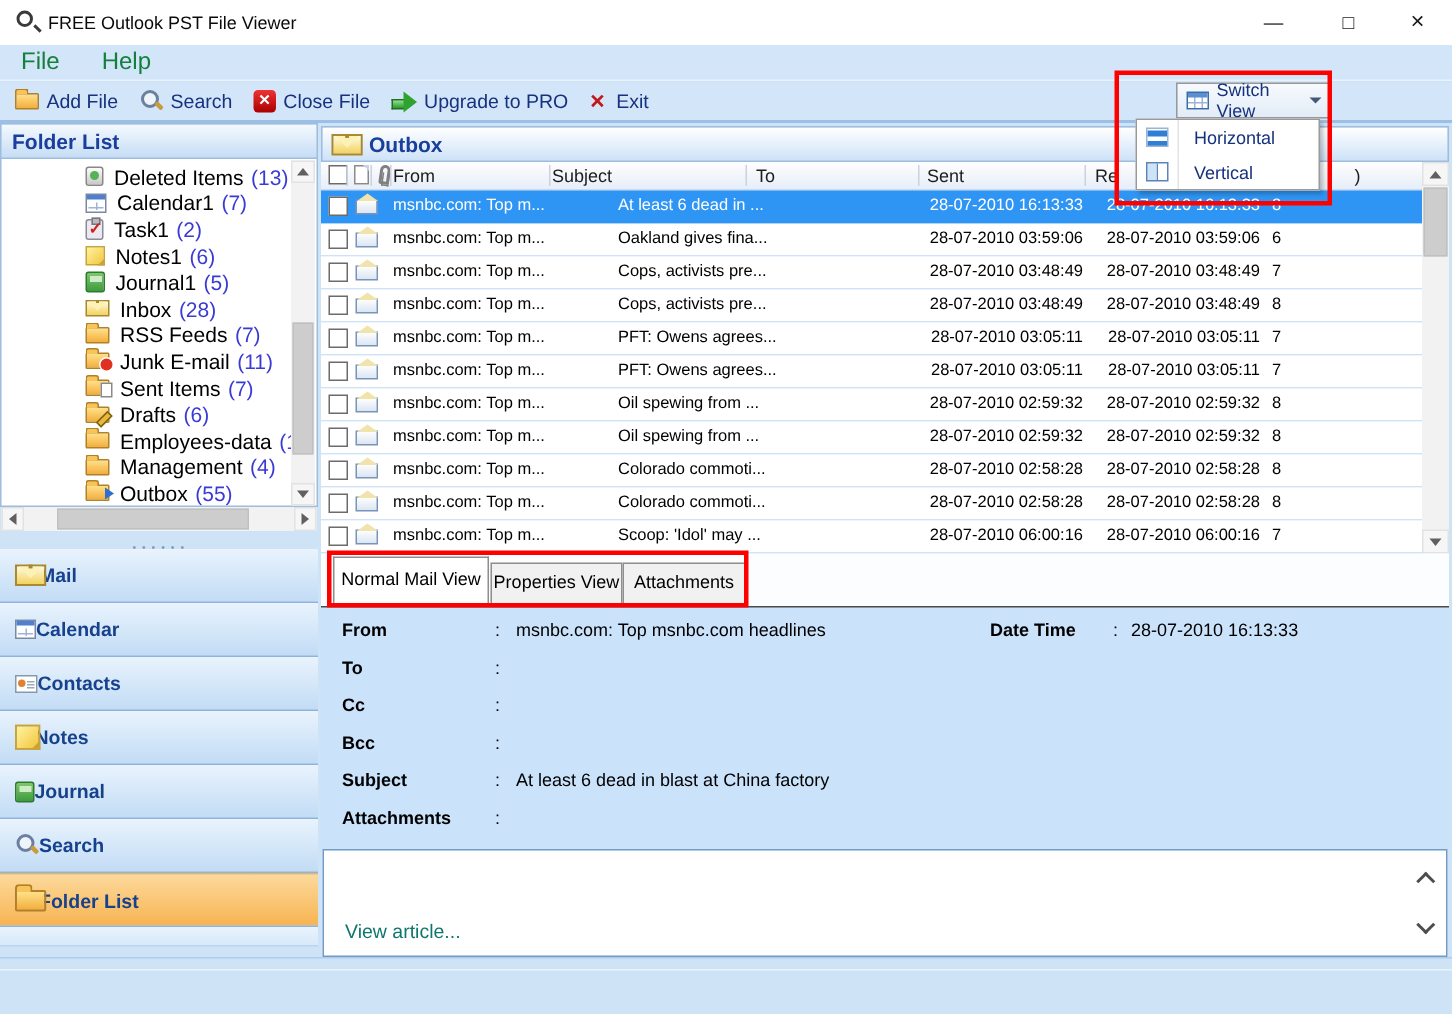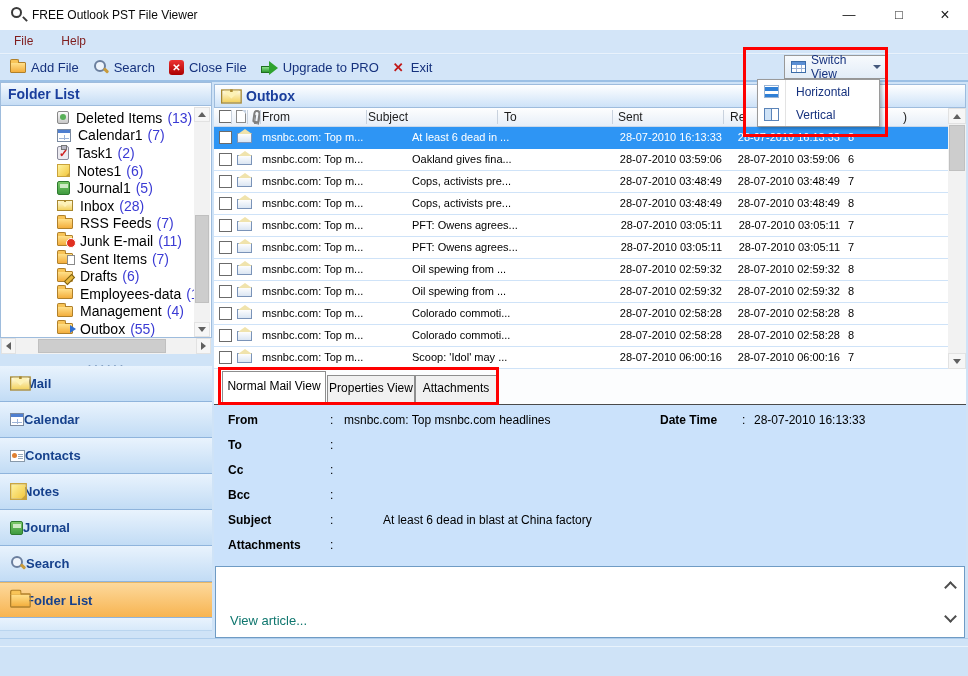--- a/index.html
+++ b/index.html
@@ -12,21 +12,21 @@
 #app-icon{position:absolute;left:11px;top:7px;width:11px;height:11px;border:2px solid #3a3a3a;border-radius:50%;}
 #app-icon::after{content:"";position:absolute;left:9px;top:9px;width:6px;height:2px;background:#3a3a3a;transform:rotate(45deg);}
 #window-title{position:absolute;left:32px;top:0;height:30px;line-height:30px;font-size:12px;color:#0a0a0a;}
 .winbtn{position:absolute;top:0;width:34px;height:30px;text-align:center;line-height:30px;font-size:13px;color:#1a1a1a;}
 #btn-min{left:832;left:832px;}
 #btn-max{left:882px;}
 #btn-close{left:928px;font-size:16px;}
 
 
 #menubar{position:absolute;top:30px;left:0;width:968px;height:24px;background:#d3e5f8;border-bottom:1px solid #e9f2fc;}
-.menu-item{display:inline-block;padding:0 14px;line-height:23px;font-size:12px;color:#7f1d1d;}
+.menu-item{display:inline-block;padding:0 14px;line-height:23px;font-size:16px;color:#15803d;}
 #toolbar{position:absolute;top:55px;left:0;width:968px;height:27px;background:#d3e5f8;border-bottom:2px solid #9cc0e5;display:flex;align-items:center;padding-left:3px;}
 .tool-item{display:inline-flex;align-items:center;gap:5px;padding:0 7px;height:26px;font-size:13px;color:#16327e;white-space:nowrap;}
 
 
 #folder-header{position:absolute;top:82px;left:0;width:212px;height:24px;background:linear-gradient(#f4f9fe,#c6ddf5);border:1px solid #9ebcdd;padding-left:7px;line-height:22px;font-weight:bold;font-size:14px;color:#1a3e9c;}
 #tree-box{position:absolute;top:106px;left:0;width:212px;height:232px;background:#fff;border:1px solid #9ebcdd;border-top:none;}
 #tree-items{position:absolute;top:3px;left:0;right:17px;bottom:0;overflow:hidden;}
 .tree-item{height:17.6px;display:flex;align-items:center;padding-left:56px;font-size:14px;white-space:nowrap;color:#000;}
 .tree-item .icon{margin-right:7px;}
 .tree-count{color:#3a3ad4;margin-left:5px;}
@@ -485,21 +485,21 @@
     <span class="f-colon" style="top: 33px;">:</span>
     <span class="f-value" style="top: 33px;"></span>
     <span class="f-label" style="top: 58px;">Cc</span>
     <span class="f-colon" style="top: 58px;">:</span>
     <span class="f-value" style="top: 58px;"></span>
     <span class="f-label" style="top: 83px;">Bcc</span>
     <span class="f-colon" style="top: 83px;">:</span>
     <span class="f-value" style="top: 83px;"></span>
     <span class="f-label" style="top: 108px;">Subject</span>
     <span class="f-colon" style="top: 108px;">:</span>
-    <span class="f-value" style="top: 108px; margin-left: 39px;">At least 6 dead in blast at China factory</span>
+    <span class="f-value" style="top: 108px;">At least 6 dead in blast at China factory</span>
     <span class="f-label" style="top: 133px;">Attachments</span>
     <span class="f-colon" style="top: 133px;">:</span>
     <span class="f-value" style="top: 133px;"></span>
   </div>
 
 <div id="body-area">
   <a id="view-article">View article...</a>
   <span id="chev-up" class="chev"></span>
   <span id="chev-dn" class="chev"></span>
 </div>

